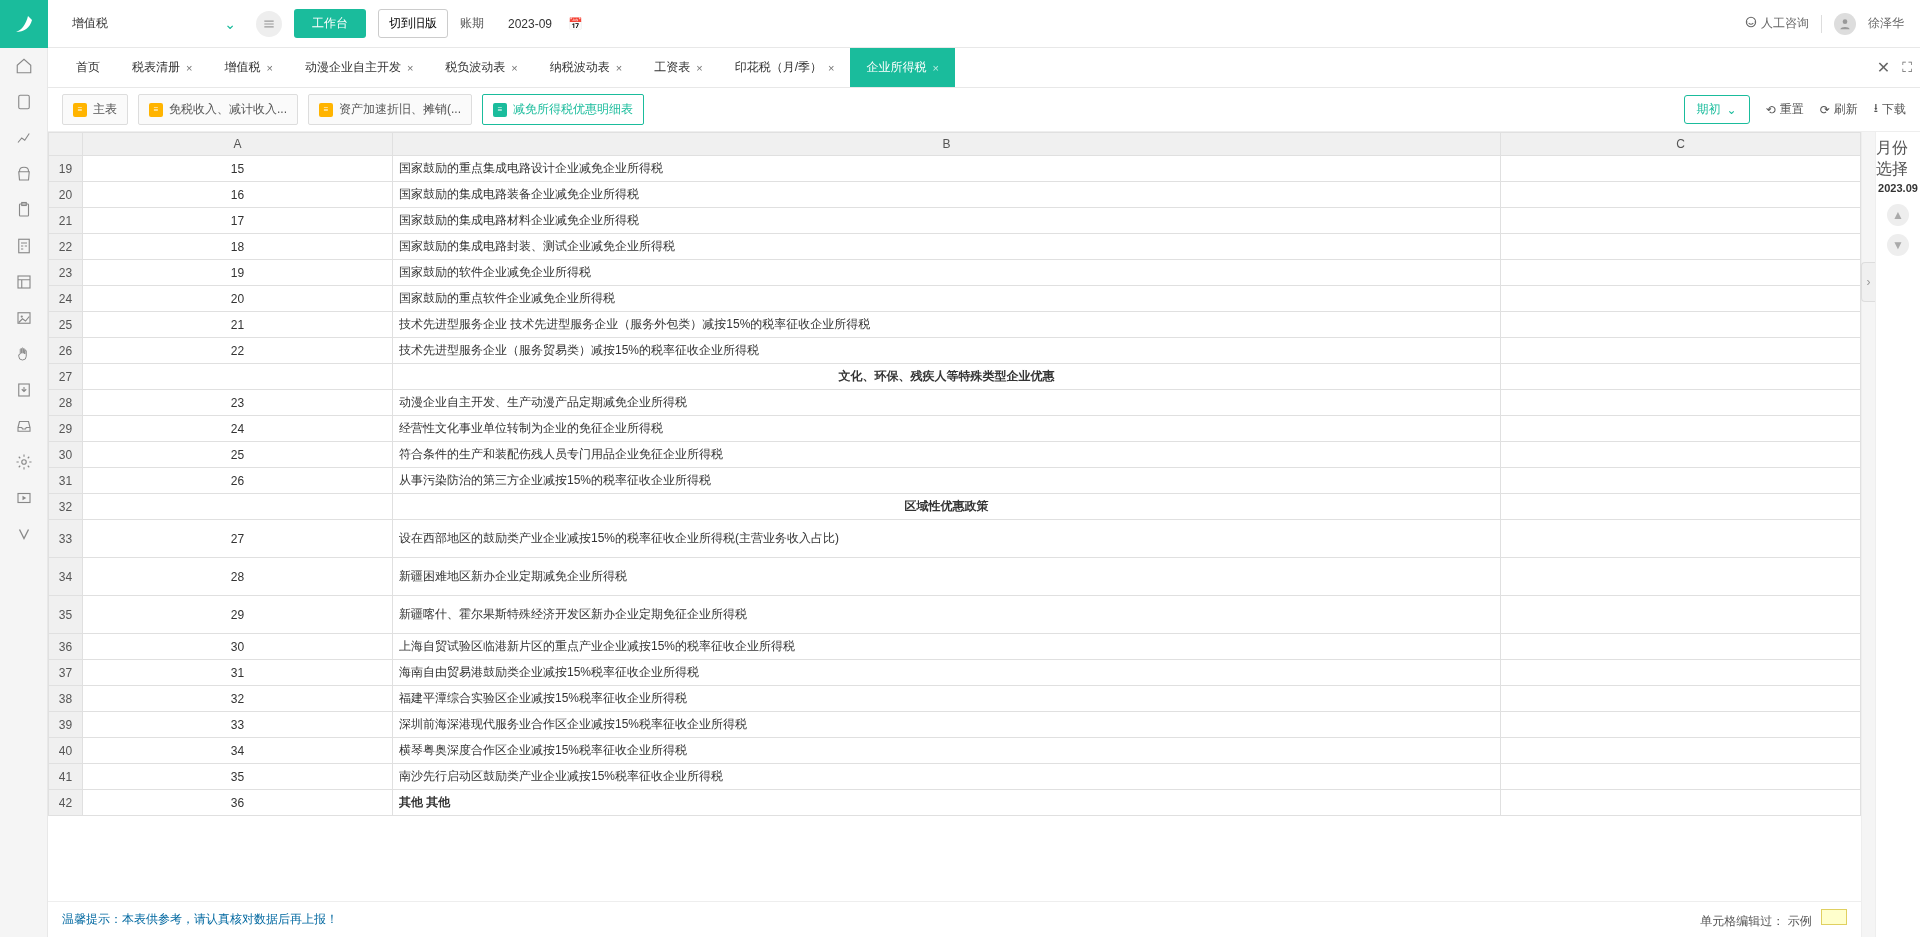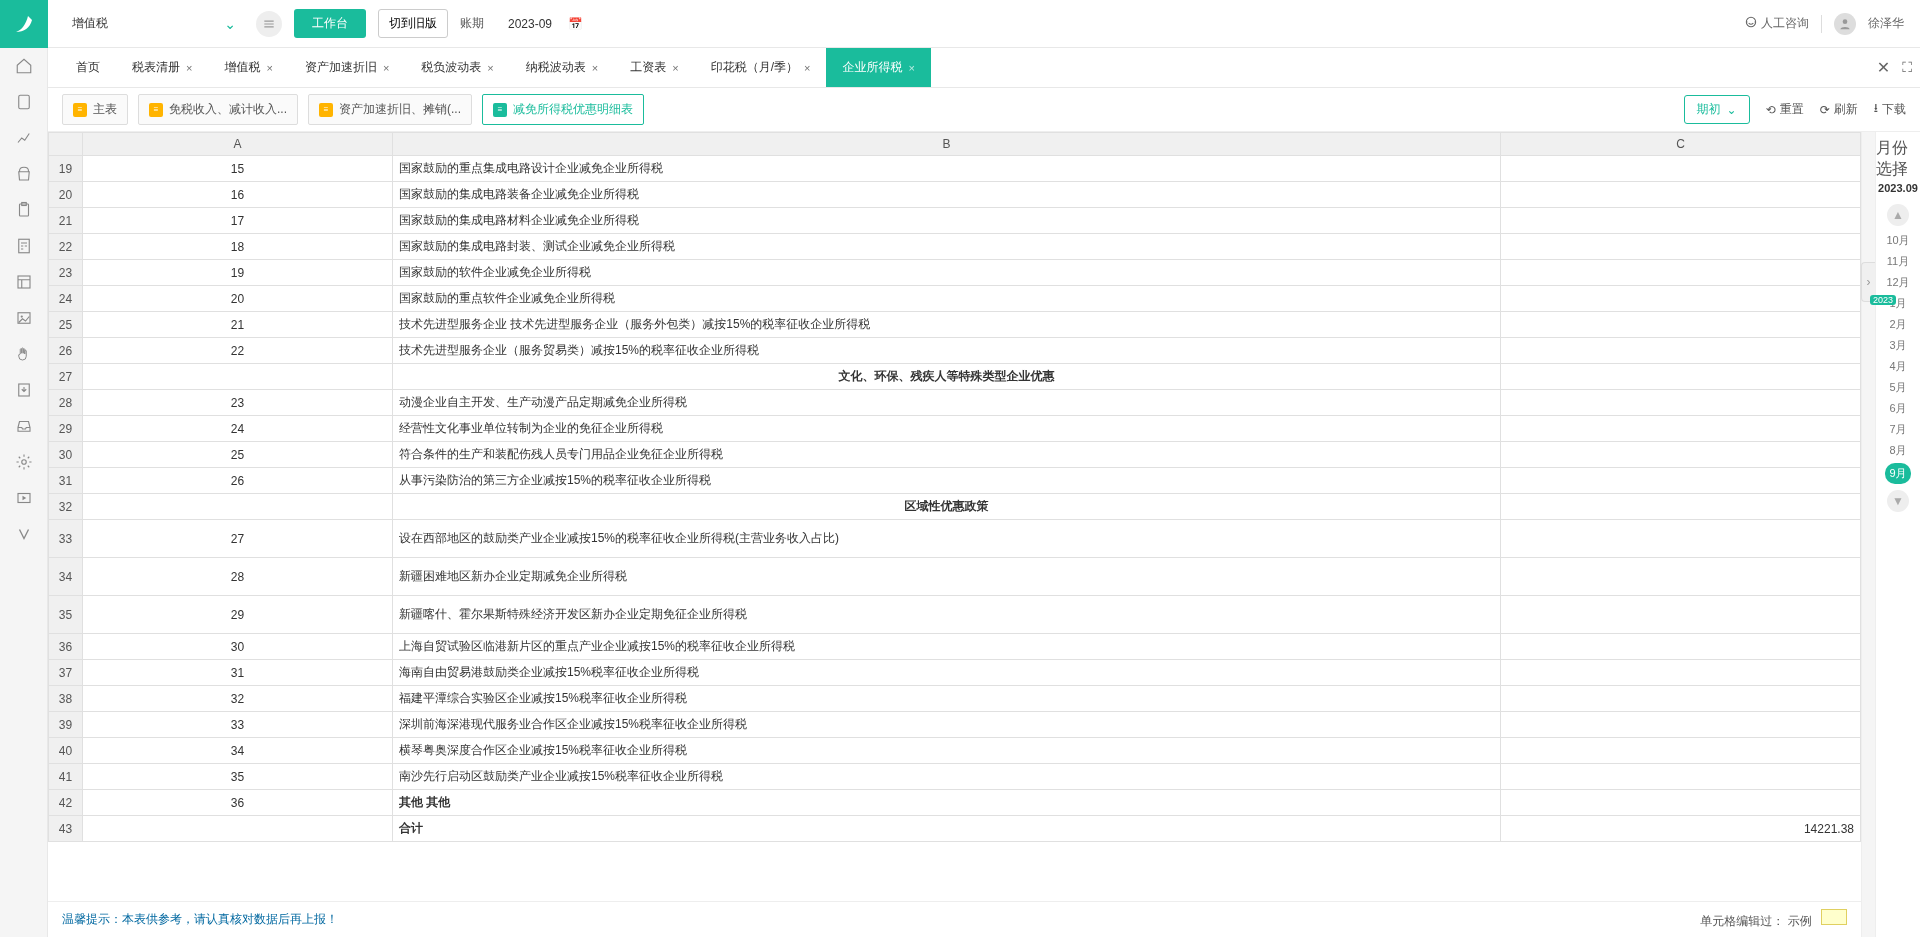--- a/index.html
+++ b/index.html
@@ -214,21 +214,21 @@
         </div>
         <div class="tab">
           <span>税表清册</span>
           <span class="close">×</span>
         </div>
         <div class="tab">
           <span>增值税</span>
           <span class="close">×</span>
         </div>
         <div class="tab">
-          <span>资产加速折旧</span>
+          <span>动漫企业自主开发</span>
           <span class="close">×</span>
         </div>
         <div class="tab">
           <span>税负波动表</span>
           <span class="close">×</span>
         </div>
         <div class="tab">
           <span>纳税波动表</span>
           <span class="close">×</span>
         </div>
@@ -446,57 +446,37 @@
                   <td class="colA">35</td>
                   <td class="colB">南沙先行启动区鼓励类产业企业减按15%税率征收企业所得税</td>
                   <td class="colC"></td>
                 </tr>
                 <tr style="height: 26px;">
                   <td class="rowhdr">42</td>
                   <td class="colA">36</td>
                   <td class="colB bold">其他 其他</td>
                   <td class="colC"></td>
                 </tr>
-                <tr style="height: 26px;">
-                  <td class="rowhdr">43</td>
-                  <td class="colA"></td>
-                  <td class="colB bold">合计</td>
-                  <td class="colC">14221.38</td>
-                </tr>
               </tbody>
           </table>
         </div>
         <div class="footer">
           <span class="hint">温馨提示：本表供参考，请认真核对数据后再上报！</span>
           <span>
             <span>单元格编辑过：</span>
             <span>示例</span>
             <span class="swatch"></span>
           </span>
         </div>
       </div>
       <div class="vscroll"></div>
 
       <div class="collapse-handle">›</div>
 
       <div class="month-panel">
         <div class="month-title">月份选择</div>
         <div class="month-cur">2023.09</div>
         <div class="mbtn">▲</div>
-        <div id="months" style="width:100%">
-            <div class="mitem">10月</div>
-            <div class="mitem">11月</div>
-            <div class="mitem">12月</div>
-            <div class="mitem" style="position: relative;">1月<span class="year-badge">2023</span></div>
-            <div class="mitem">2月</div>
-            <div class="mitem">3月</div>
-            <div class="mitem">4月</div>
-            <div class="mitem">5月</div>
-            <div class="mitem">6月</div>
-            <div class="mitem">7月</div>
-            <div class="mitem">8月</div>
-            <div class="mitem on">9月</div>
-          </div>
         <div class="mbtn">▼</div>
       </div>
     </div>
   </div>
 </div>
 
 </body></html>

